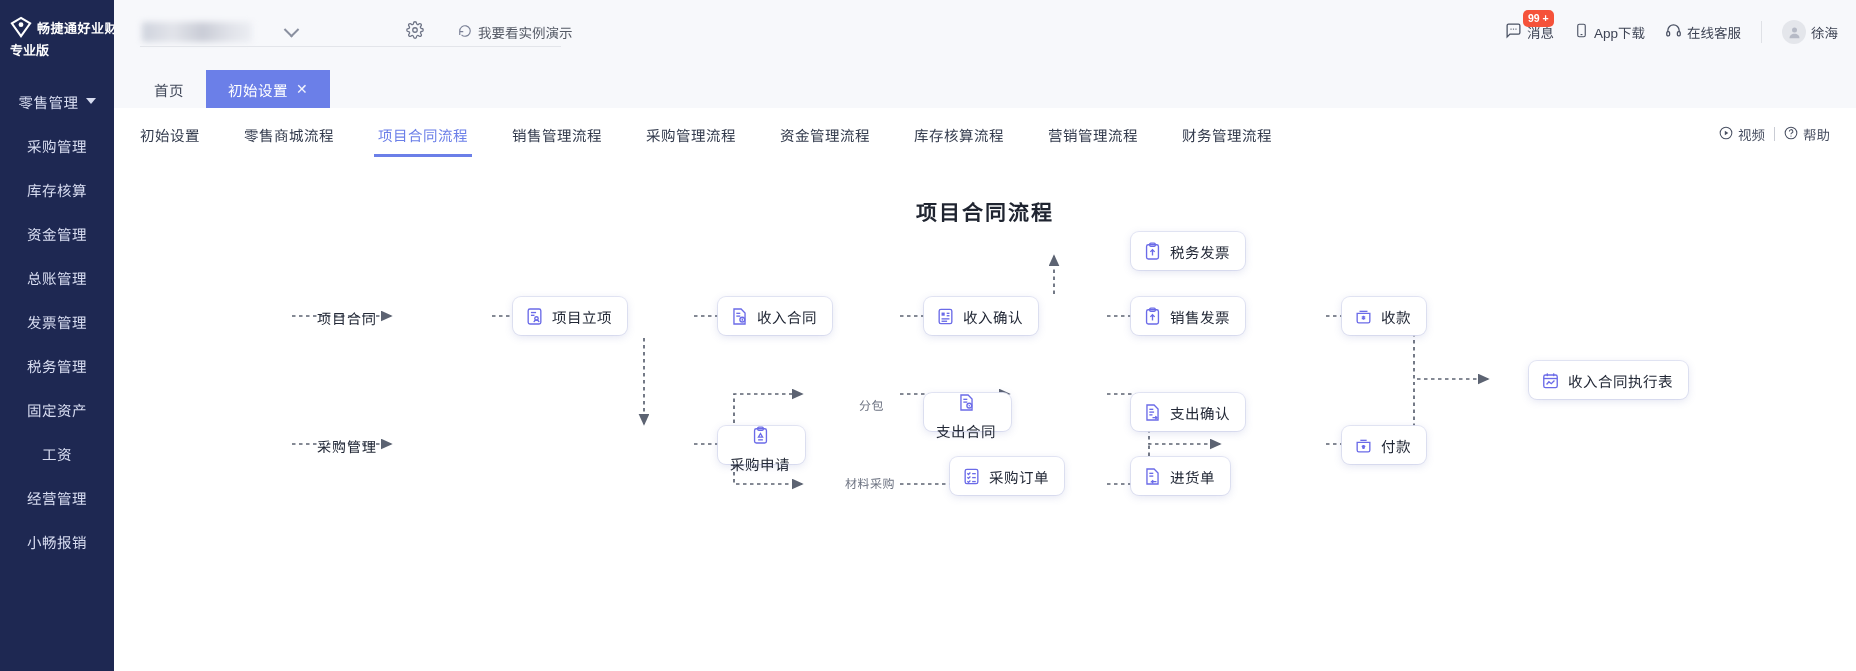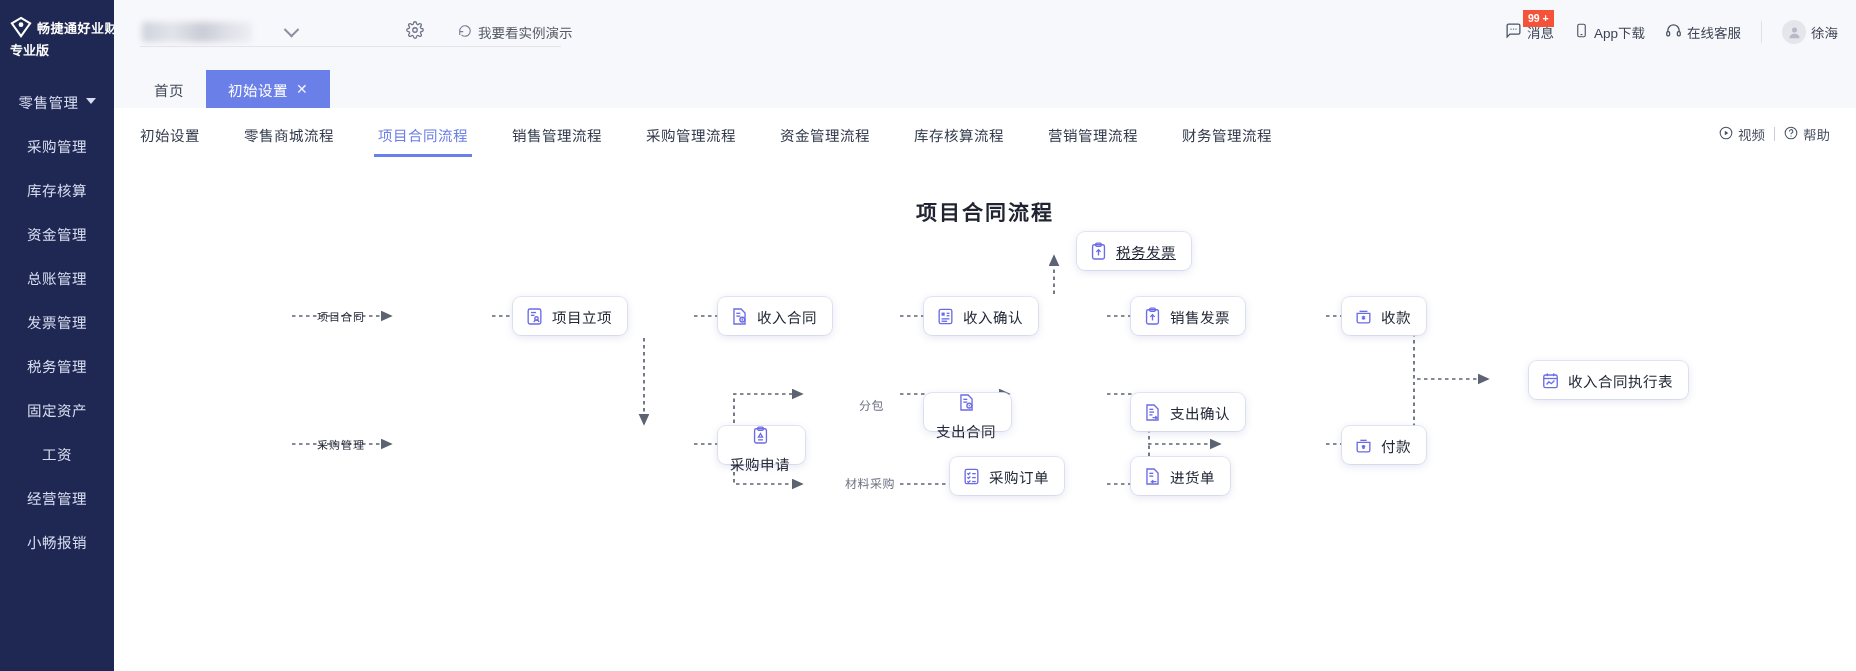--- a/index.html
+++ b/index.html
@@ -43,21 +43,21 @@
   }
   .org-underline { position:absolute; left:4px; right:-175px; bottom:2px; height:1px; background:#e3e5ea;}
   .chev-down { width: 11px; height: 11px; border-right:2px solid #8a90a0; border-bottom:2px solid #8a90a0;
                transform: rotate(45deg) translate(-2px,-2px); margin-left: 34px;}
   .gear { margin-left: 20px; }
   .demo-link { display:flex; align-items:center; gap:6px; margin-left: 34px; color:#555a66; font-size:13.5px; cursor:pointer;}
   .topbar-right { margin-left:auto; display:flex; align-items:center; gap:20px; }
   .tb-item { display:flex; align-items:center; gap:5px; font-size:13.5px; color:#3d4354; cursor:pointer; position:relative;}
   .badge {
     position:absolute; top:-12px; left:18px; background:#f5523a; color:#fff;
-    font-size:10.5px; line-height:1; padding:3px 5px 3px 5px; border-radius:0; font-weight:700; white-space:nowrap;
+    font-size:10.5px; line-height:1; padding:3px 5px 3px 5px; border-radius:5px; font-weight:700; white-space:nowrap;
   }
   .tb-div { width:1px; height:22px; background:#dfe1e6; }
   .avatar { width:24px;height:24px;border-radius:50%;background:#e4e6eb; display:flex;align-items:center;justify-content:center;}
 
   
   .pagetabs { height: 44px; background: #f7f8fb; display: flex; align-items: flex-end; padding-left: 18px; gap: 0;}
   .ptab {
     height: 38px; padding: 0 22px; display: flex; align-items: center; justify-content:center;
     font-size: 14.5px; color: #444b5c; cursor: pointer; gap:8px; letter-spacing:.5px;font-family:Liberation Serif, serif;
   }
@@ -86,21 +86,21 @@
 
   
   .diagram { position: relative; width: 100%; height: 390px; margin-top: 8px; }
   .node {
     position: absolute; height: 38px; background:#ffffff; border-radius: 8px;
     box-shadow: 0 2px 9px rgba(90,100,180,0.18), 0 0 0 1px rgba(230,232,245,0.9);
     display:flex; align-items:center; gap:8px; padding: 0 15px 0 12px; white-space: nowrap;
     font-size: 14.5px; color:#222836; cursor:pointer; letter-spacing:.5px;
   }
   .node .ico { width:19px;height:19px;flex:0 0 19px; display:flex;align-items:center;justify-content:center;}
-  .rowlabel { position:absolute; font-size:11px; color:#222836; letter-spacing:1px; }
+  .rowlabel { position:absolute; font-size:14px; color:#222836; letter-spacing:1px; }
   .edgelabel { position:absolute; font-size:12px; color:#6d7382; letter-spacing:.5px;}
   svg.edges { position:absolute; left:0; top:0; width:100%; height:100%; pointer-events:none; }
 </style>
 </head>
 <body>
 
 <div class="app">
 
   <aside class="sidebar">
     <div class="brand">
@@ -353,21 +353,21 @@
               <rect x="7" y="7" width="4" height="4" fill="#6b6be8" stroke="none"></rect>
               <line x1="13.5" y1="8" x2="17" y2="8"></line>
                 <line x1="13.5" y1="11" x2="17" y2="11"></line>
               <line x1="7" y1="15" x2="17" y2="15"></line>
                 <line x1="7" y1="18" x2="14" y2="18"></line>
             </svg>
           </span>
           <span>收入确认</span>
         </div>
 
-        <div class="node" style="left:963px; top:-2px;text-decoration:underline;">
+        <div class="node" style="left:1017px; top:-2px;">
           <span class="ico">
             <svg width="19" height="19" viewBox="0 0 24 24" fill="none" stroke="#6b6be8" stroke-width="1.7">
               <rect x="4.5" y="3.5" width="15" height="18" rx="2.2"></rect>
               <rect x="8.5" y="1.5" width="7" height="4" rx="1.3"></rect>
               <line x1="12" y1="17" x2="12" y2="10"></line>
                 <polyline points="9.3,12.5 12,9.8 14.7,12.5"></polyline>
             </svg>
           </span>
           <span>税务发票</span>
         </div>

